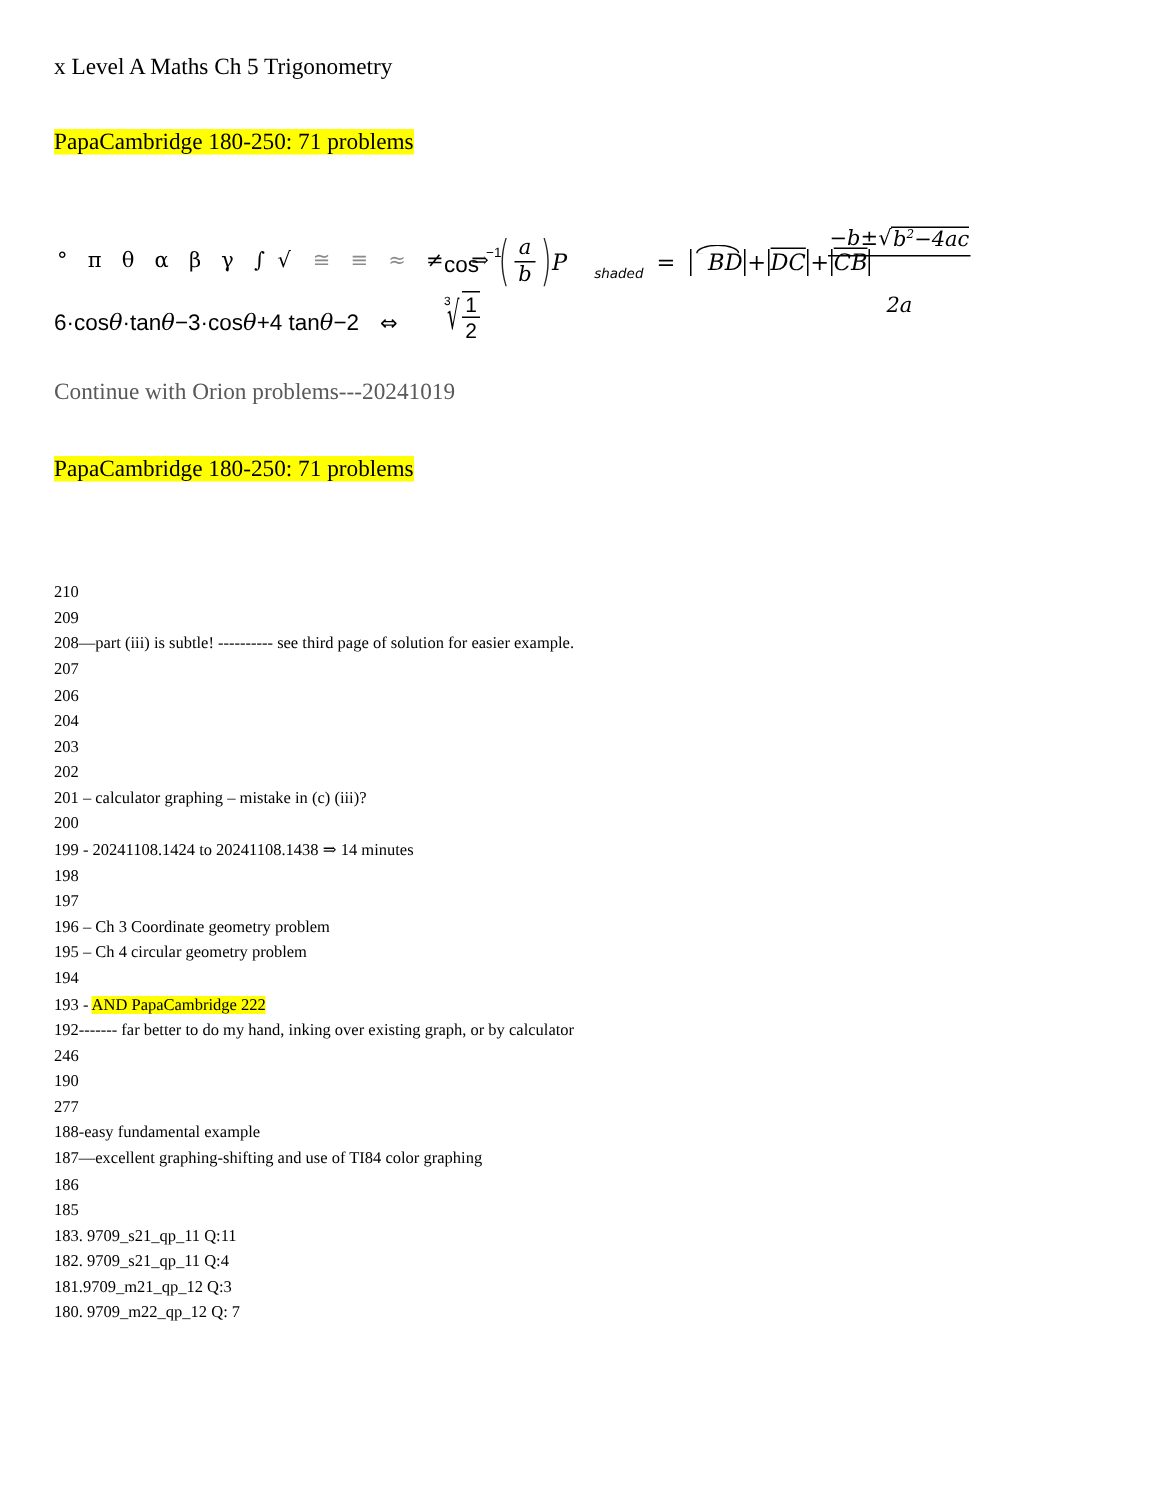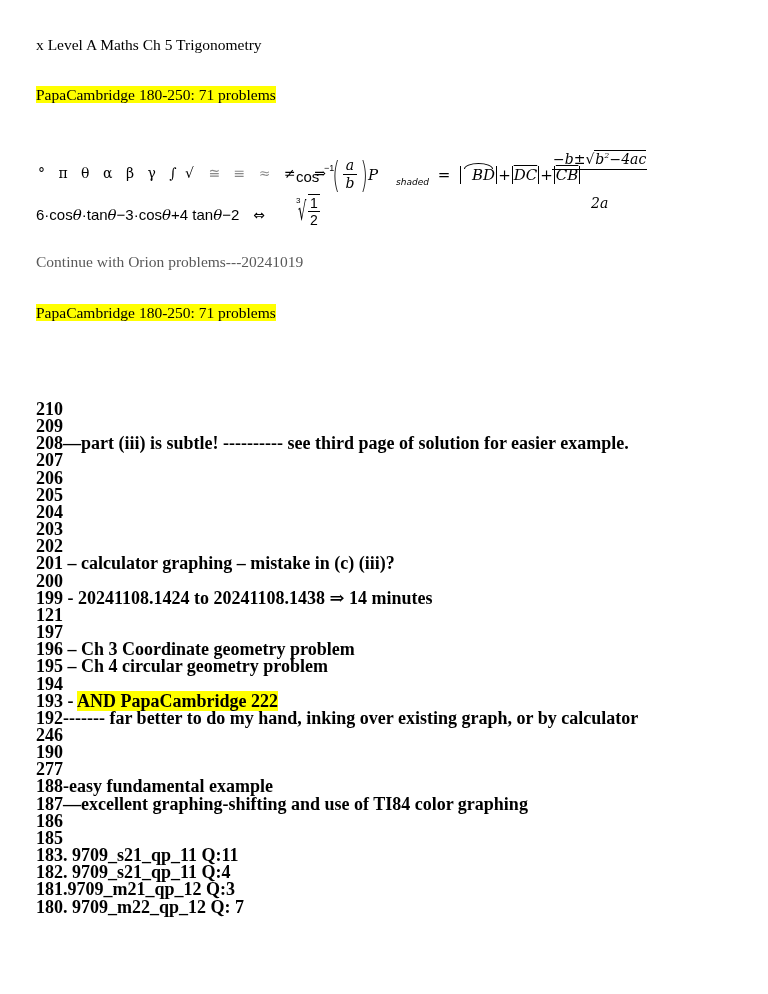--- a/index.html
+++ b/index.html
@@ -71,24 +71,23 @@
     .cuberoot { left: 296px; top: 192px; font-family: "Liberation Sans", sans-serif; }
     .cuberoot .idx { position: absolute; left: 0; top: 4px; font-size: 8px; }
     .cuberoot .rad { position: absolute; left: 2px; top: 4px; font-size: 26px; font-family: "DejaVu Sans", sans-serif; line-height: 30px; transform: scaleX(0.5); transform-origin: left; }
     .cuberoot .frac { position: absolute; left: 12px; top: 2px; width: 12px; text-align: center; font-size: 14px; border-top: 1px solid #000; padding-top:1px; }
     .cuberoot .frac .num { border-bottom: 1px solid #000; line-height: 15px; }
     .cuberoot .frac .den { line-height: 16px; }
 
     .list {
       position: absolute;
       left: 36px;
-      top: 401px;
+      top: 387px;
       line-height: 17.15px;
-      font-size: 18px;
-      font-weight: bold;
+      font-size: 11px;
     }
     .list div { white-space: nowrap; }
   </style>
 </head>
 <body>
 
 <div class="abs title">x Level A Maths Ch 5 Trigonometry</div>
 
 <div class="abs heading1"><span class="hl">PapaCambridge 180-250: 71 problems </span></div>
 
@@ -144,28 +143,27 @@
 <div class="abs continue">Continue with Orion problems---20241019</div>
 
 <div class="abs heading2"><span class="hl">PapaCambridge 180-250: 71 problems </span></div>
 
 <div class="list">
   <div>210</div>
   <div>209</div>
   <div>208—part (iii) is subtle! ---------- see third page of solution for easier example.</div>
   <div>207</div>
   <div>206</div>
-  <div>205</div>
   <div>204</div>
   <div>203</div>
   <div>202</div>
   <div>201 – calculator graphing – mistake in (c) (iii)?</div>
   <div>200</div>
   <div>199 - 20241108.1424 to 20241108.1438 ⇒  14 minutes</div>
-  <div>121</div>
+  <div>198</div>
   <div>197</div>
   <div>196 – Ch 3 Coordinate geometry problem</div>
   <div>195 – Ch 4 circular geometry problem</div>
   <div>194</div>
   <div><span>193 - </span><span class="hl">AND PapaCambridge 222</span></div>
   <div>192------- far better to do my hand, inking over existing graph, or by calculator</div>
   <div>246</div>
   <div>190</div>
   <div>277</div>
   <div>188-easy fundamental example</div>

